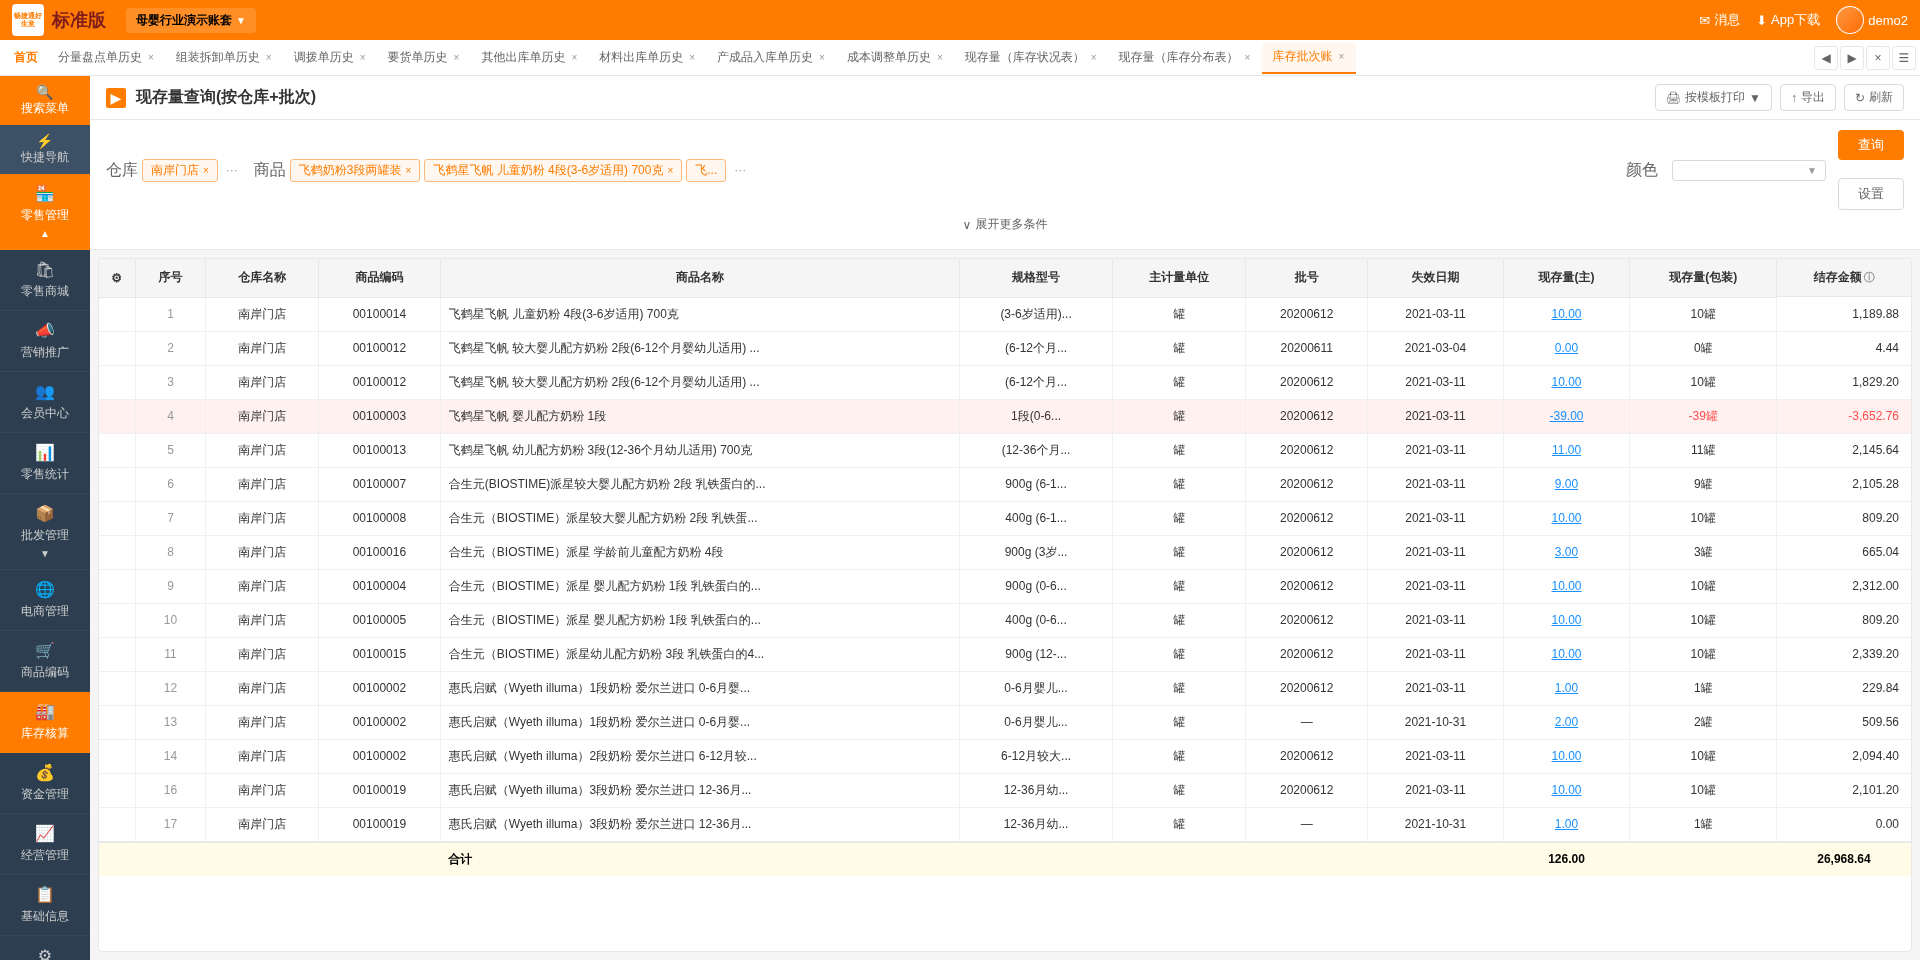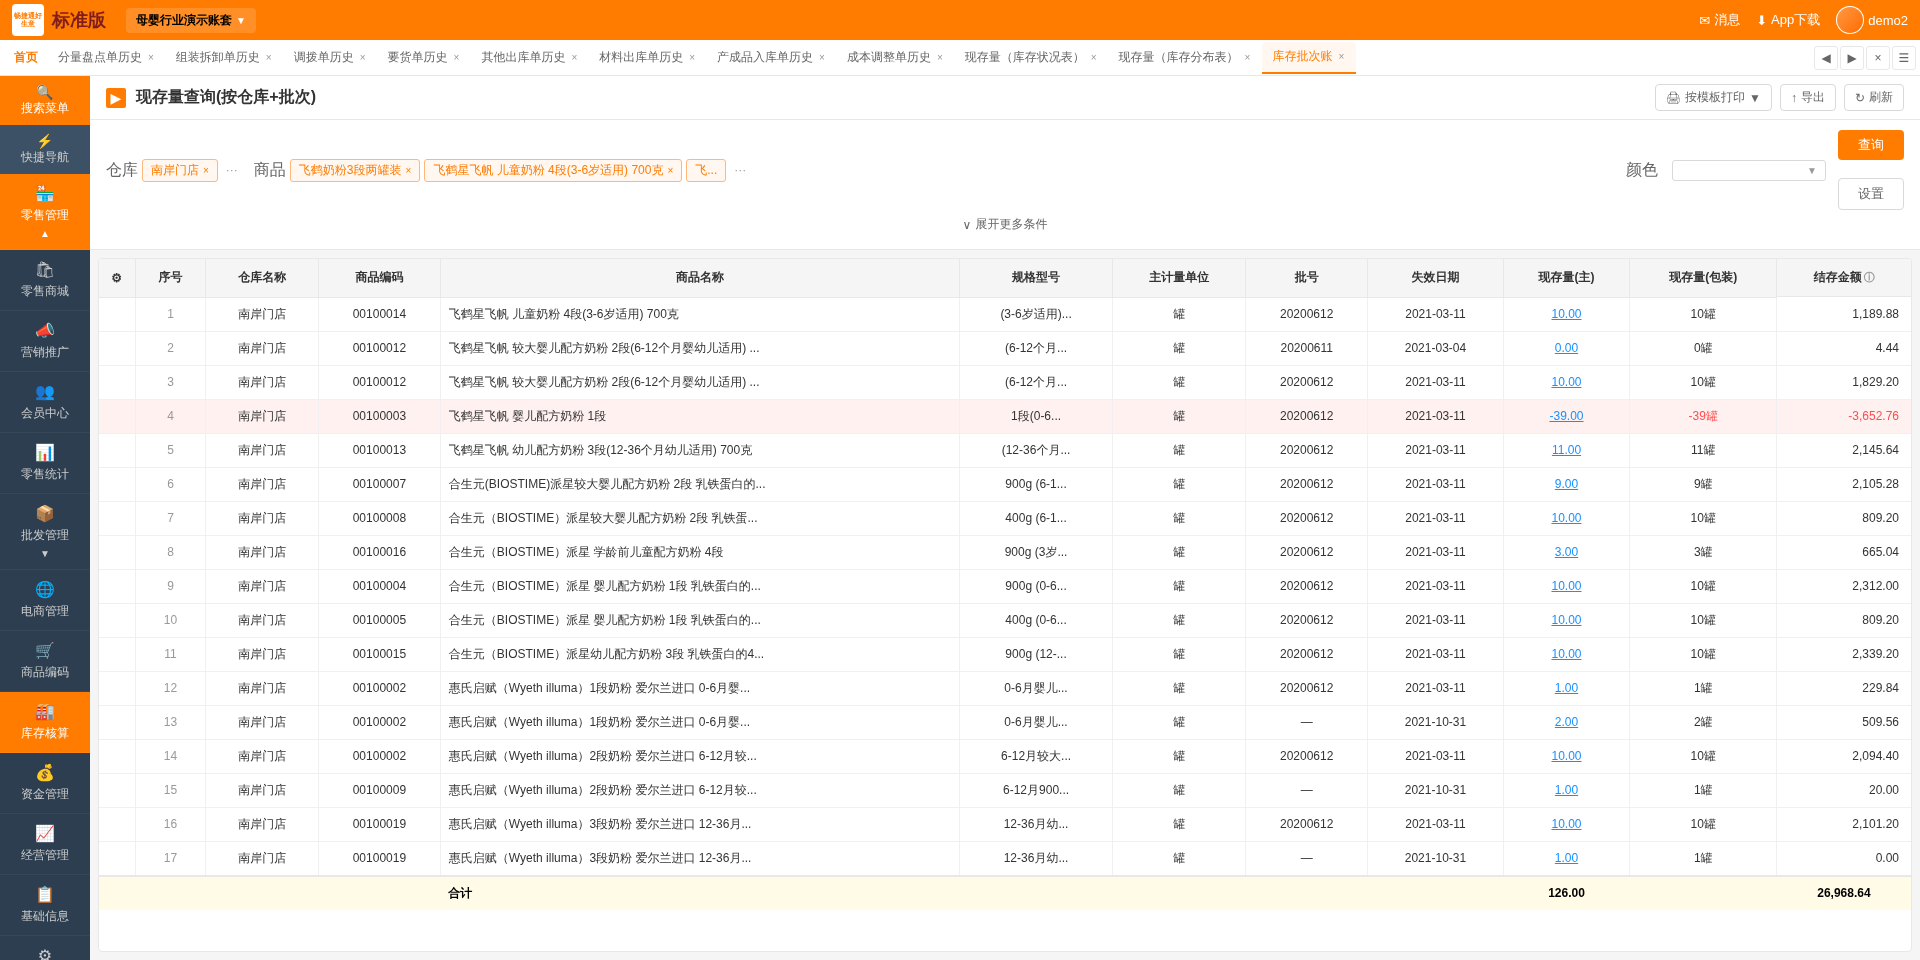--- a/index.html
+++ b/index.html
@@ -524,34 +524,20 @@
     <td>6-12月较大...</td>
     <td>罐</td>
     <td>20200612</td>
     <td>2021-03-11</td>
     <td class="link">10.00</td>
     <td class="">10罐</td>
     <td class="" style="text-align:right;padding-right:12px;">2,094.40</td>
   </tr>
               <tr>
     <td></td>
-    <td class="row-num">15</td>
-    <td>南岸门店</td>
-    <td>00100009</td>
-    <td class="text-left" style="max-width:300px;overflow:hidden;text-overflow:ellipsis;">惠氏启赋（Wyeth illuma）2段奶粉 爱尔兰进口 6-12月较...</td>
-    <td>6-12月900...</td>
-    <td>罐</td>
-    <td>—</td>
-    <td>2021-10-31</td>
-    <td class="link">1.00</td>
-    <td class="">1罐</td>
-    <td class="" style="text-align:right;padding-right:12px;">20.00</td>
-  </tr>
-              <tr>
-    <td></td>
     <td class="row-num">16</td>
     <td>南岸门店</td>
     <td>00100019</td>
     <td class="text-left" style="max-width:300px;overflow:hidden;text-overflow:ellipsis;">惠氏启赋（Wyeth illuma）3段奶粉 爱尔兰进口 12-36月...</td>
     <td>12-36月幼...</td>
     <td>罐</td>
     <td>20200612</td>
     <td>2021-03-11</td>
     <td class="link">10.00</td>
     <td class="">10罐</td>

